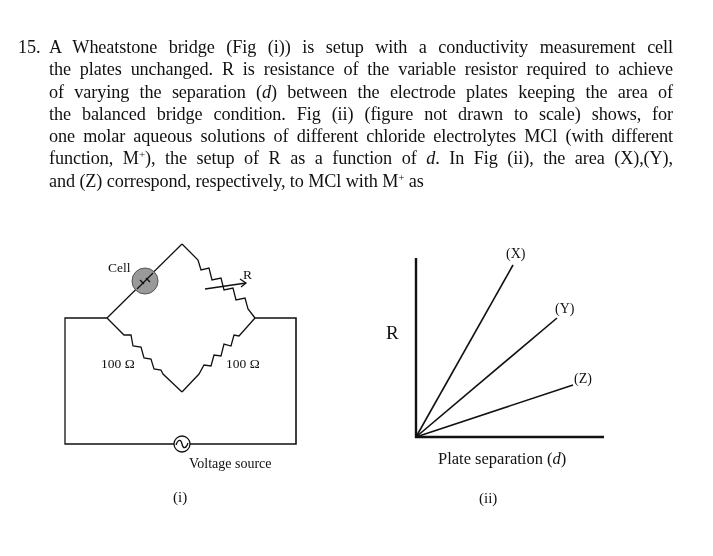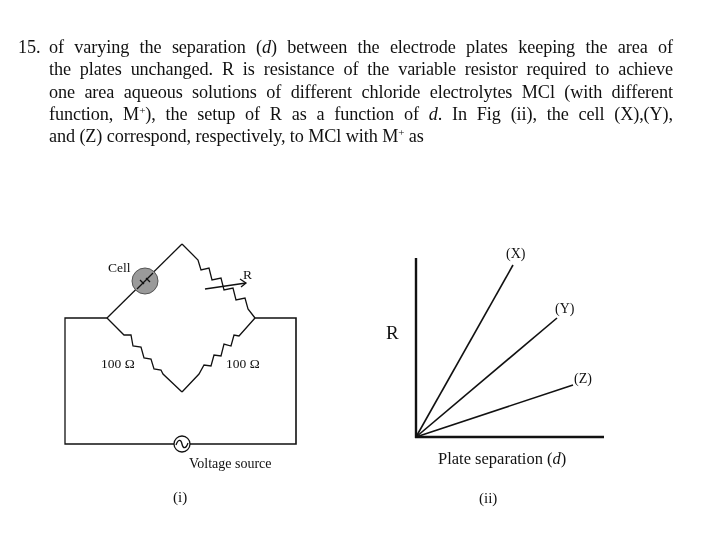--- a/index.html
+++ b/index.html
@@ -15,24 +15,26 @@
   sup { font-size: 11px; line-height: 0; vertical-align: 6px; }
   .figure { position: absolute; left: 0; top: 0; }
   svg text { font-family: "Liberation Serif", "DejaVu Serif", serif; fill: #111; }
 </style>
 </head>
 <body>
 
 <div class="question">
   <span class="num">15.</span>
   <div class="body">
+    <span class="qline">A Wheatstone bridge (Fig (i)) is setup with a conductivity measurement cell</span>
+    <span class="qline">the plates unchanged. R is resistance of the variable resistor required to achieve</span>
     <span class="qline"><span>of varying the separation (</span><i>d</i><span>) between the electrode plates keeping the area of</span></span>
-    <span class="qline">the plates unchanged. R is resistance of the variable resistor required to achieve</span>
-    <span class="qline">one area aqueous solutions of different chloride electrolytes MCl (with different</span>
-    <span class="qline"><span>function, M</span><sup>+</sup><span>), the setup of R as a function of </span><i>d</i><span>. In Fig (ii), the cell (X),(Y),</span></span>
+    <span class="qline">the balanced bridge condition. Fig (ii) (figure not drawn to scale) shows, for</span>
+    <span class="qline">one molar aqueous solutions of different chloride electrolytes MCl (with different</span>
+    <span class="qline"><span>function, M</span><sup>+</sup><span>), the setup of R as a function of </span><i>d</i><span>. In Fig (ii), the area (X),(Y),</span></span>
     <span class="qline last"><span>and (Z) correspond, respectively, to MCl with M</span><sup>+</sup><span> as</span></span>
   </div>
 </div>
 
 <svg class="figure" width="713" height="556" viewBox="0 0 713 556">
 
   <g stroke="#111" stroke-width="1.3" fill="none">
 
     <polyline points="107,318 65,318 65,444 174,444"></polyline>
     <polyline points="190,444 296,444 296,318 255,318" stroke-width="1.6"></polyline>

